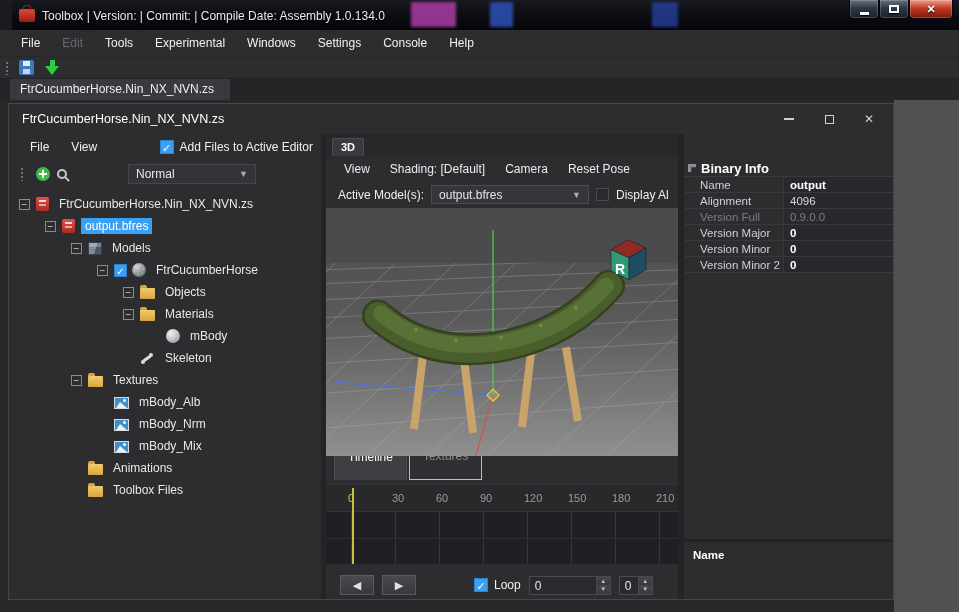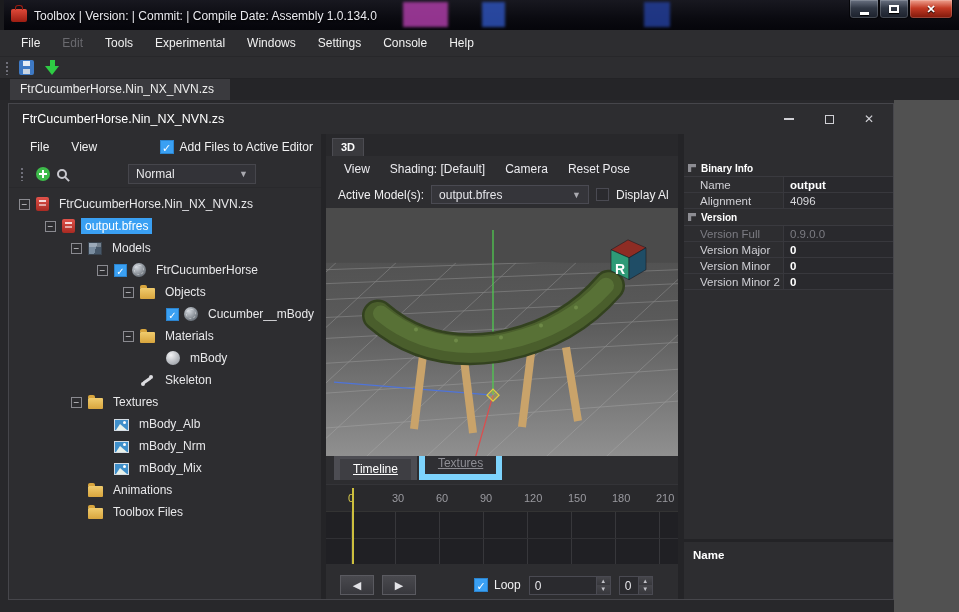--- a/index.html
+++ b/index.html
@@ -1,21 +1,21 @@
 <!DOCTYPE html>
 <html><head>
 <meta charset="utf-8">
 <style>
   * { margin:0; padding:0; box-sizing:border-box; }
   html,body { width:959px; height:612px; }
   body { font-family:"Liberation Sans", sans-serif; font-size:12px; color:#f0f0f1; background:#1b1b1e; overflow:hidden; position:relative; }
   .screen { position:absolute; inset:0; }
 
   
-  .titlebar { position:absolute; left:4px; top:0; right:0; height:32px;
+  .titlebar { position:absolute; left:12px; top:0; right:0; height:32px;
     background:linear-gradient(#181820,#0a0a10 60%,#05050a); border-bottom:1px solid #000;
     display:flex; align-items:center; overflow:hidden; }
   .app-icon { width:16px; height:13px; margin:0 7px 0 7px; background:linear-gradient(#e04a3a,#9c1d12); border-radius:2px; position:relative; flex:none; }
   .app-icon::after { content:""; position:absolute; left:4px; right:4px; top:-4px; height:4px; border:1px solid #9c1d12; border-bottom:none; border-radius:3px 3px 0 0; }
   .title-text { color:#e9e9ef; text-shadow:0 1px 2px #000; white-space:nowrap; }
   .glass { position:absolute; top:2px; height:25px; filter:blur(1.5px); opacity:.8; }
   .g1 { left:399px; width:45px; background:#b53fae; }
   .g2 { left:478px; width:23px; background:#2f55c0; }
   .g3 { left:640px; width:26px; background:#24409f; }
   .win-controls { position:absolute; right:6px; top:0; display:flex; }
@@ -120,21 +120,21 @@
   .vp-row2 { height:26px; display:flex; align-items:center; gap:7px; padding-left:12px; }
   .vp-combo { width:158px; height:19px; background:#35353a; border:1px solid #4a4a52; display:flex; align-items:center;
     padding:0 7px; color:#e6e6ea; flex:none; }
   .vp-check { width:13px; height:13px; background:#2a2a2e; border:1px solid #4a4a52; flex:none; }
   .vp-checklabel { white-space:nowrap; overflow:hidden; }
   .canvas { height:250px; position:relative; }
   .canvas svg { position:absolute; inset:0; width:100%; height:100%; display:block; }
 
   
   .tl-tabs { height:24px; display:flex; align-items:flex-end; gap:2px; padding-left:8px; }
-  .tl-tab { padding:3px 13px 4px; color:#8d8d93; border:6px solid #7dd3fc; background:#2f2f33;text-decoration:underline; }
+  .tl-tab { padding:3px 13px 16px; color:#8d8d93; border:1px solid #7dd3fc; background:#2f2f33; }
   .tl-tab.active { background:#3e3e43; color:#fff; border-color:#4d4d53; border-bottom:none; }
   .tl-body { height:80px; margin-top:4px; background:#29292c; position:relative; border-top:1px solid #343438; }
   .tl-ruler { position:absolute; left:0; right:0; top:0; height:26px; display:flex; padding-left:22px; color:#9a9aa0; font-size:11px; }
   .tick { width:44px; padding-top:7px; flex:none; }
   .tick.current { color:#d6c84a; }
   .tl-track { position:absolute; left:0; right:0; top:26px; bottom:0; background:#202024; border-top:1px solid #333; }
   .tl-lines { position:absolute; left:25px; right:0; top:0; bottom:0;
     background:repeating-linear-gradient(90deg,#37373b 0 1px,transparent 1px 44px); }
   .tl-hline { position:absolute; left:0; right:0; top:50%; border-top:1px solid #303034; }
   .playhead { position:absolute; left:26px; top:3px; bottom:0; width:2px; background:#cdbf3e; }
@@ -145,21 +145,21 @@
   .spin { height:19px; border:1px solid #4a4a52; background:#2a2a2e; display:flex; align-items:stretch; }
   .spin .val { padding:2px 4px 0 5px; color:#e6e6ea; }
   .spin.wide .val { width:66px; }
   .spin.narrow .val { width:18px; }
   .spin .arrows { width:14px; border-left:1px solid #4a4a52; display:flex; flex-direction:column; }
   .spin .arrows span { flex:1; font-size:6px; line-height:8px; text-align:center; color:#c2c2c8; background:linear-gradient(#46464b,#37373c); }
 
   
   .right-panel { flex:1; display:flex; flex-direction:column; background:#2d2d30; border-left:1px solid #242427; padding-top:26px; }
   .pg-header { height:17px; display:flex; align-items:center; gap:5px; padding-left:4px;
-    font-weight:bold; font-size:10px; color:#fff; border-bottom:1px solid #3a3a3f; }
+    font-weight:bold; font-size:13px; color:#fff; border-bottom:1px solid #3a3a3f; }
   .pg-cat-icon { width:8px; height:8px; background:#8d8d93; flex:none;
     clip-path:polygon(0 0,100% 0,100% 40%,40% 40%,40% 100%,0 100%); }
   .pg-row { height:16px; display:flex; font-size:11.5px; border-bottom:1px solid #38383d; }
   .pg-label { width:100px; flex:none; padding:2px 2px 0 16px; color:#d0d0d5; border-right:1px solid #38383d;
     white-space:nowrap; overflow:hidden; }
   .pg-value { flex:1; padding:2px 2px 0 6px; background:#29292d; color:#d8d8dc; white-space:nowrap; overflow:hidden; }
   .pg-value.bold { font-weight:bold; color:#fff; }
   .pg-label.dim, .pg-value.dim { color:#7c7c83; }
   .pg-desc { margin-top:auto; height:60px; border-top:3px solid #232326; padding:7px 9px; }
   .pg-desc-title { font-weight:bold; font-size:11.5px; color:#fff; }
@@ -287,26 +287,20 @@
                 <span class="tlabel">FtrCucumberHorse</span>
               </div>
 
               <div class="tree-row" style="--d: 4;">
                 <span class="expander">−</span>
 
                 <span class="ticon folder"></span>
                 <span class="tlabel">Objects</span>
               </div>
 
-              <div class="tree-row" style="--d: 5;">
-                <span class="expander"></span>
-                <span class="tcheck checked"></span>
-                <span class="ticon mesh"></span>
-                <span class="tlabel">Cucumber__mBody</span>
-              </div>
 
               <div class="tree-row" style="--d: 4;">
                 <span class="expander">−</span>
 
                 <span class="ticon folder"></span>
                 <span class="tlabel">Materials</span>
               </div>
 
               <div class="tree-row" style="--d: 5;">
                 <span class="expander"></span>
@@ -532,27 +526,20 @@
               </div>
 
               <div>
 
                 <div class="pg-row">
                   <span class="pg-label">Alignment</span>
                   <span class="pg-value">4096</span>
                 </div>
               </div>
 
-              <div>
-                <div class="pg-header">
-                  <span class="pg-cat-icon"></span>
-                  <span>Version</span>
-                </div>
-
-              </div>
 
               <div>
 
                 <div class="pg-row">
                   <span class="pg-label dim">Version Full</span>
                   <span class="pg-value dim">0.9.0.0</span>
                 </div>
               </div>
 
               <div>

